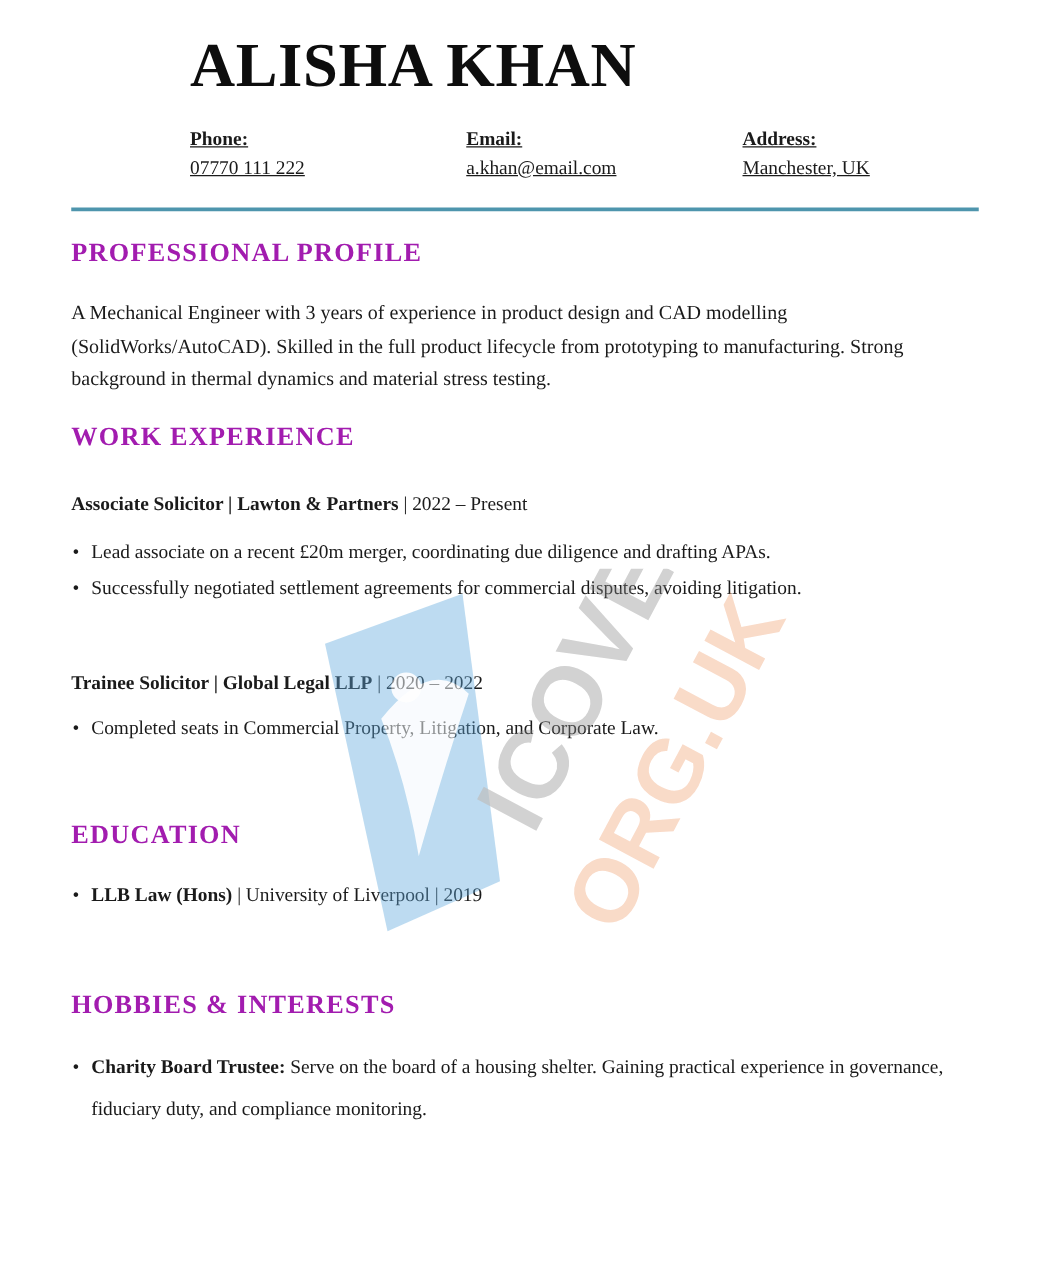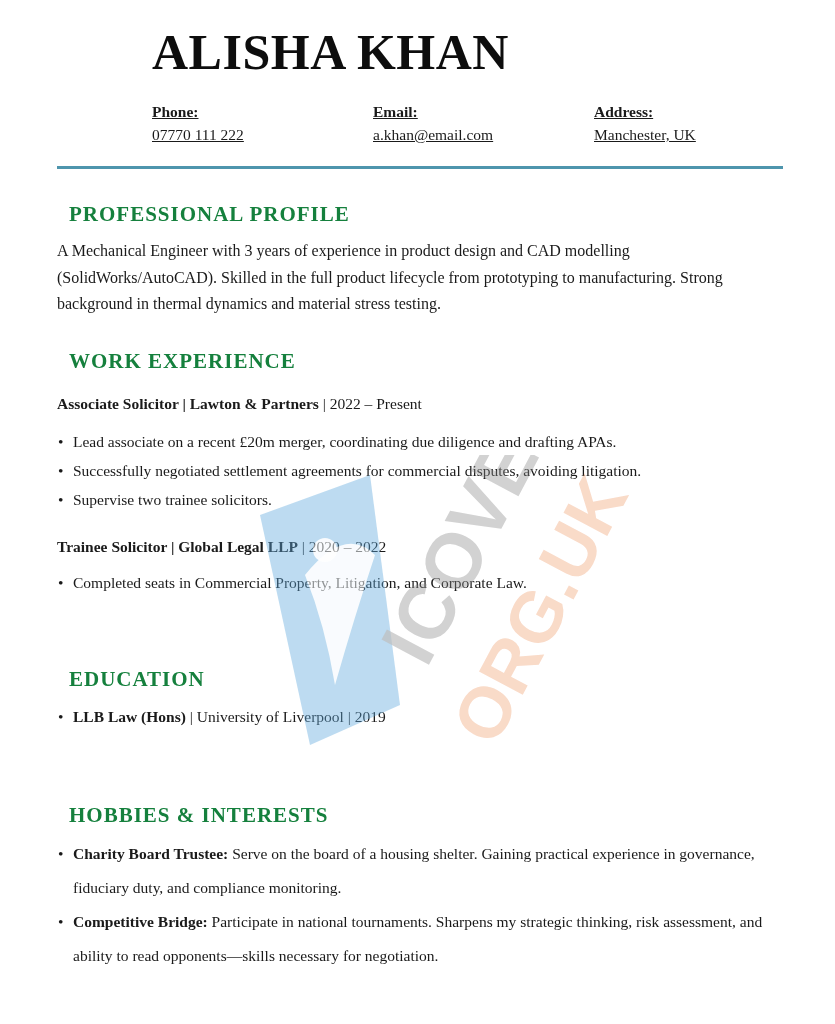--- a/index.html
+++ b/index.html
@@ -44,25 +44,25 @@
       position: absolute;
       top: 166px;
       left: 57px;
       width: 726px;
       height: 3px;
       background: #4e95ad;
     }
     .section-title {
       position: absolute;
       left: 57px;
-      margin: 12px;
+      margin: 0;
       font-size: 21px;
       font-weight: bold;
       letter-spacing: 1px;
-      color: #15803d;
+      color: #a21caf;
     }
     .para {
       position: absolute;
       left: 57px;
       width: 730px;
       font-size: 16px;
       line-height: 26.5px;
       margin: 0;
     }
     .job-head {
@@ -128,40 +128,38 @@
 <h2 class="section-title" style="top:190px;">PROFESSIONAL PROFILE</h2>
 <p class="para" style="top:238px;">A Mechanical Engineer with 3 years of experience in product design and CAD modelling (SolidWorks/AutoCAD). Skilled in the full product lifecycle from prototyping to manufacturing. Strong background in thermal dynamics and material stress testing.</p>
 
 <h2 class="section-title" style="top:337px;">WORK EXPERIENCE</h2>
 
 <p class="job-head" style="top:395px;"><b>Associate Solicitor</b><b> | </b><b>Lawton &amp; Partners</b><span> | </span><span>2022 – Present</span></p>
 
 <ul class="bullets work1" style="top:427px;">
   <li>Lead associate on a recent £20m merger, coordinating due diligence and drafting APAs.</li>
   <li>Successfully negotiated settlement agreements for commercial disputes, avoiding litigation.</li>
-  <li>Supervise two trainee solicitors.</li>
 </ul>
 
 <p class="job-head" style="top:538px;"><b>Trainee Solicitor</b><b> | </b><b>Global Legal LLP</b><span> | </span><span>2020 – 2022</span></p>
 
 <ul class="bullets work2" style="top:569px;">
   <li>Completed seats in Commercial Property, Litigation, and Corporate Law.</li>
 </ul>
 
 <h2 class="section-title" style="top:655px;">EDUCATION</h2>
 
 <ul class="bullets edu" style="top:702px;">
   <li><b>LLB Law (Hons)</b><span> | University of Liverpool | 2019</span></li>
 </ul>
 
 <h2 class="section-title" style="top:791px;">HOBBIES &amp; INTERESTS</h2>
 
 <ul class="bullets hob" style="top:837px; width:730px;">
   <li><b>Charity Board Trustee:</b><span> Serve on the board of a housing shelter. Gaining practical experience in governance, fiduciary duty, and compliance monitoring.</span></li>
-  <li><b>Competitive Bridge:</b><span> Participate in national tournaments. Sharpens my strategic thinking, risk assessment, and ability to read opponents—skills necessary for negotiation.</span></li>
 </ul>
 
 <div class="watermark">
   <svg width="380" height="300" viewBox="0 0 380 300">
     <polygon points="10,60 120,20 150,250 60,290" fill="#5fa8dc" opacity="0.75"></polygon>
     <path d="M55,120 q40,-50 70,-20 q-20,60 -40,130 q-10,-60 -30,-110z" fill="#ffffff" opacity="0.9"></path>
     <circle cx="75" cy="95" r="12" fill="#ffffff" opacity="0.9"></circle>
     <g transform="rotate(-62 210 130)">
       <text x="120" y="140" font-family="Liberation Sans, sans-serif" font-size="78" font-weight="bold" fill="#8a8a8a" opacity="0.7">ICOVER</text>
     </g>

